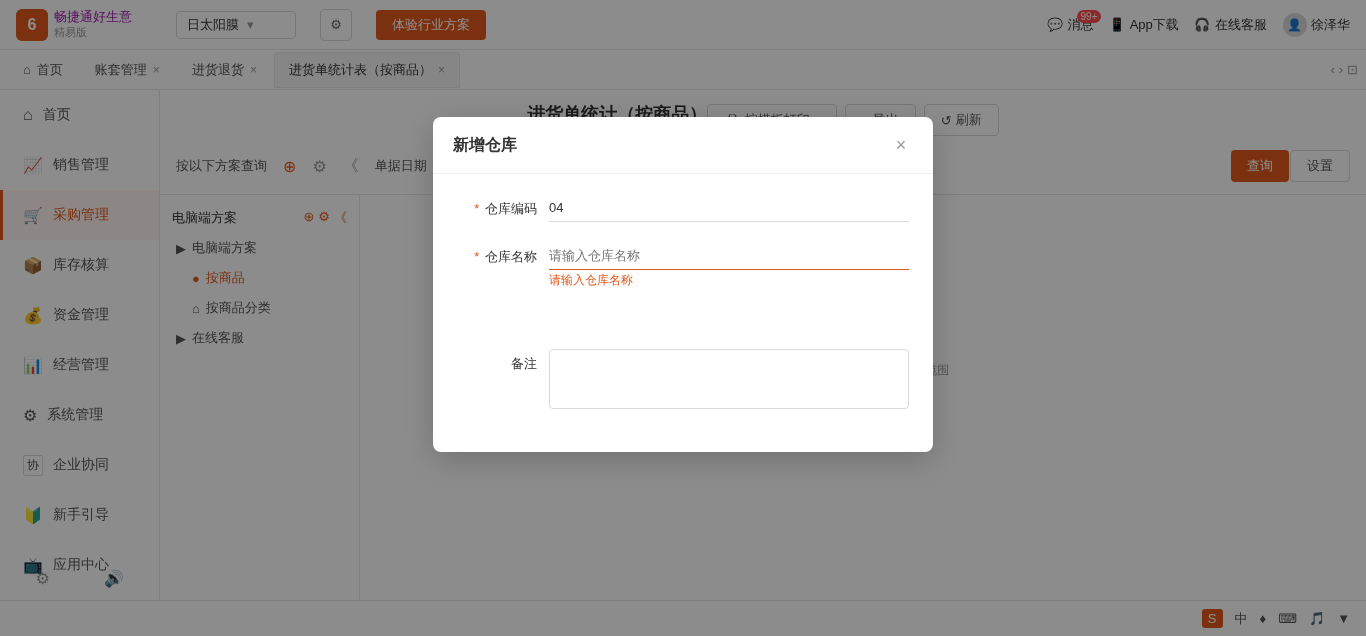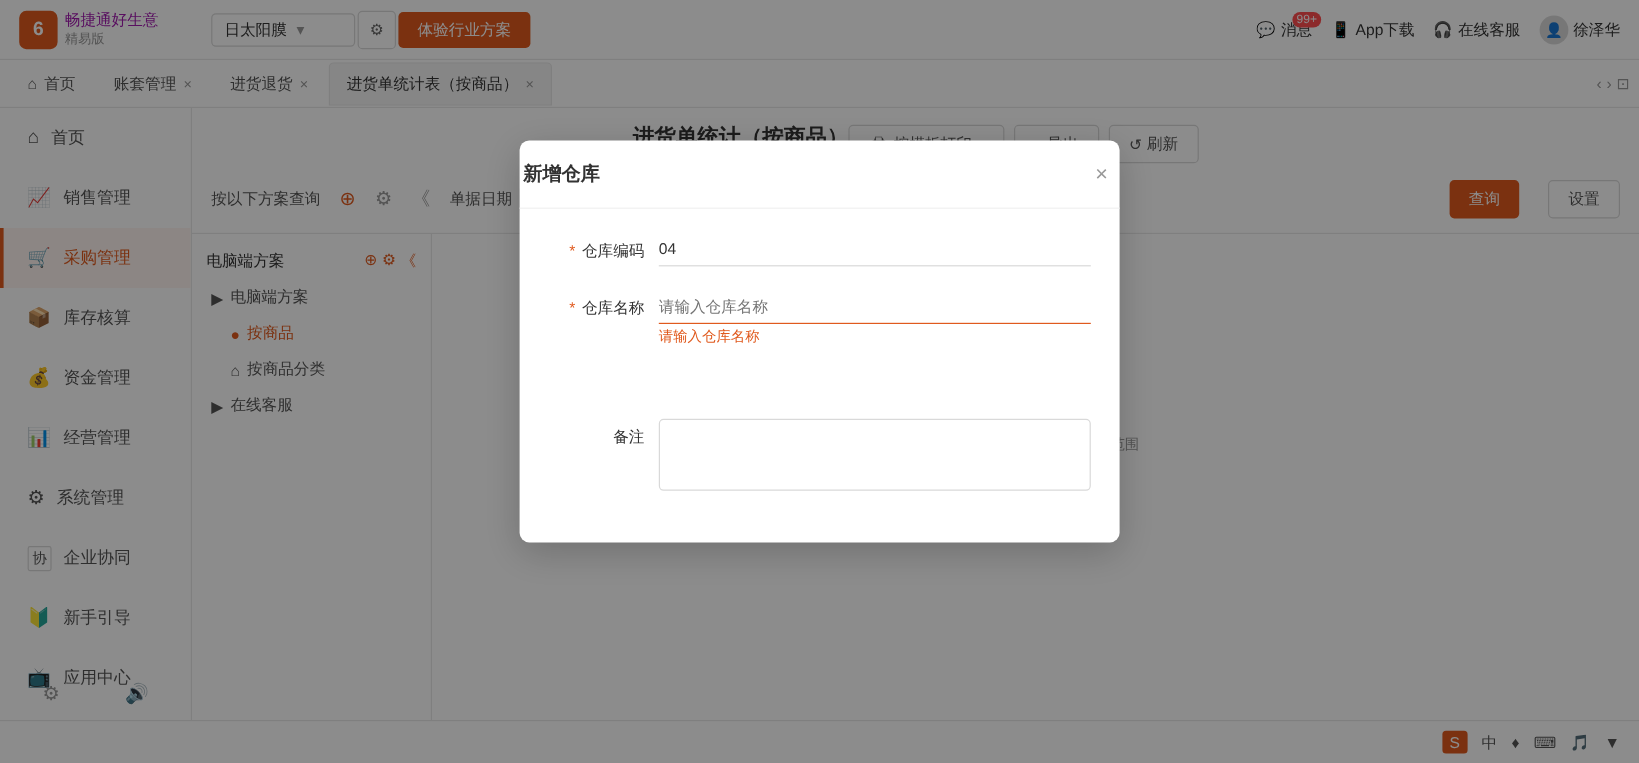--- a/index.html
+++ b/index.html
@@ -29,21 +29,21 @@
       display: flex; align-items: center; justify-content: center;
       color: #fff; font-weight: bold; font-size: 16px;
     }
     .logo-text { font-size: 13px; color: #a21caf; line-height: 1.3; }
     .logo-sub { font-size: 11px; color: #999; }
 
     .header-middle {
       flex: 1;
       display: flex;
       align-items: center;
-      gap: 2px;
+      gap: 24px;
     }
     .store-selector {
       display: flex; align-items: center; gap: 4px;
       border: 1px solid #d9d9d9; border-radius: 4px;
       padding: 4px 10px; cursor: pointer; background: #fff;
       min-width: 120px;
     }
     .store-selector span { font-size: 13px; color: #333; }
     .gear-btn {
       width: 32px; height: 32px; border: 1px solid #d9d9d9;
@@ -176,21 +176,21 @@
       top: 50%; left: 50%;
       transform: translate(-50%, -60%);
       background: #fff;
       border-radius: 8px;
       width: 500px;
       z-index: 200;
       box-shadow: 0 8px 32px rgba(0,0,0,0.2);
     }
     .modal-header {
       display: flex; align-items: center; justify-content: space-between;
-      padding: 16px 3px;
+      padding: 16px 20px;
       border-bottom: 1px solid #f0f0f0;
     }
     .modal-title { font-size: 16px; font-weight: bold; color: #333; }
     .modal-close {
       cursor: pointer; color: #999; font-size: 18px;
       width: 24px; height: 24px;
       display: flex; align-items: center; justify-content: center;
       border-radius: 50%;
     }
     .modal-body { padding: 20px 24px; }
@@ -478,21 +478,21 @@
             <option>已审核</option>
             <option>未审核</option>
           </select>
         </div>
 
         <div style="display:flex;align-items:center;gap:6px;">
           <span style="color:#555;font-size:13px;">商品</span>
           <span style="color:#999;font-size:12px;">···</span>
         </div>
 
-        <div style="margin-left:auto;display:flex;gap:24px;">
+        <div style="margin-left:auto;display:flex;gap:1px;">
           <button class="btn-primary">查询</button>
           <button class="btn-default">设置</button>
         </div>
       </div>
     </div>
 
     <div class="content-inner">
 
       <div class="left-panel">
         <div class="panel-header">

